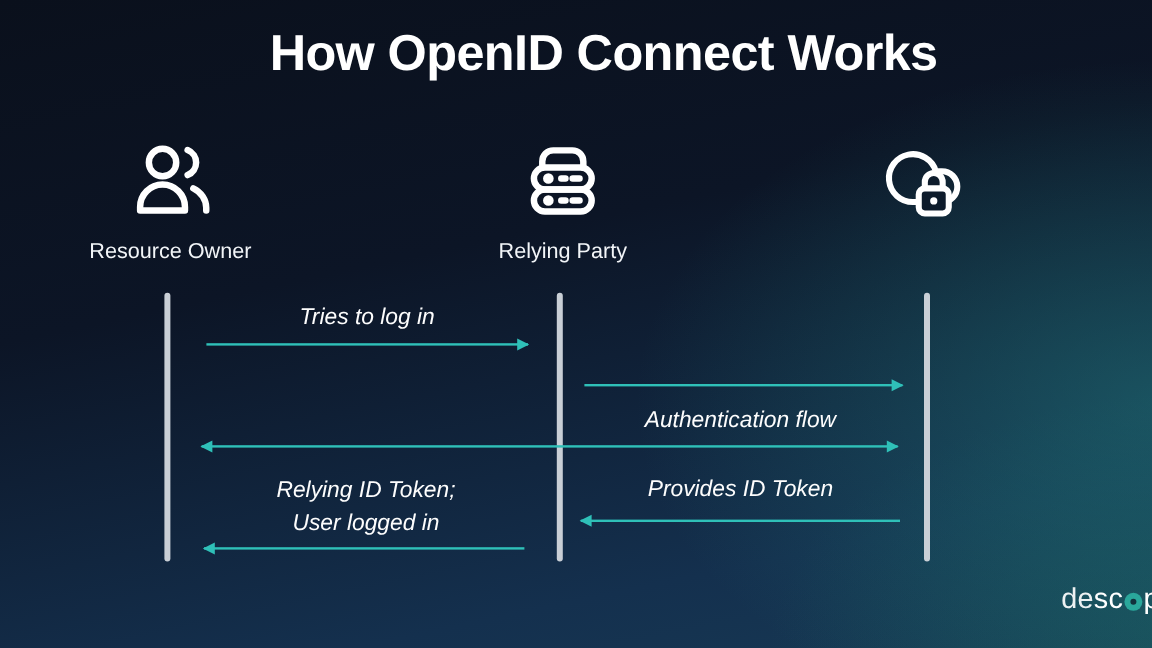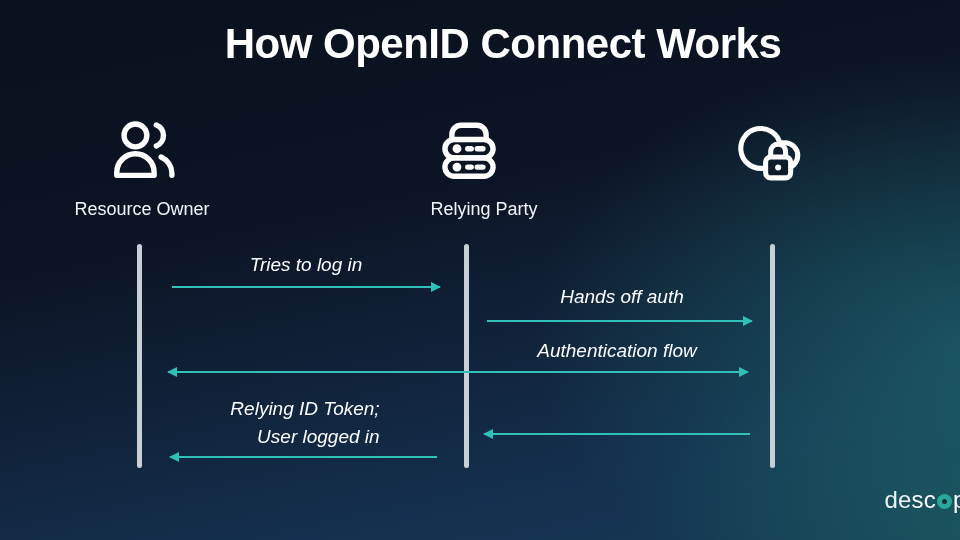--- a/index.html
+++ b/index.html
@@ -23,21 +23,21 @@
     position:absolute;top:199px;transform:translateX(-50%);
     font-size:18px;font-weight:500;color:#f2f5f8;white-space:nowrap;
   }
   
   .lifeline{
     position:absolute;top:244px;height:224px;width:5px;border-radius:3px;
     background:var(--lifeline,#c9cfd6);
   }
   
   .msg-label{
-    position:absolute;transform:translateX(-50%);text-align:right;
+    position:absolute;transform:translateX(-50%);text-align:center;
     font-size:19px;font-style:italic;color:#fdfdfd;white-space:pre-line;line-height:1.45;
   }
   .arrow{position:absolute;height:2px;background:var(--arrow,#2fc0b8);}
   .arrow::before,.arrow::after{content:"";position:absolute;top:-4px;width:0;height:0;
     border-top:5px solid transparent;border-bottom:5px solid transparent;}
   .arrow.head-right::after{right:-1px;border-left:10px solid var(--arrow,#2fc0b8);}
   .arrow.head-left::before{left:-1px;border-right:10px solid var(--arrow,#2fc0b8);}
   .arrow.head-both::after{right:-1px;border-left:10px solid var(--arrow,#2fc0b8);}
   .arrow.head-both::before{left:-1px;border-right:10px solid var(--arrow,#2fc0b8);}
   
@@ -79,44 +79,44 @@
       <rect x="4.4" y="8.7" width="15.2" height="5.8" rx="2.9"></rect>
       <rect x="4.4" y="14.5" width="15.2" height="5.8" rx="2.9"></rect>
       <circle cx="8.2" cy="11.6" r="0.55" fill="#fff"></circle>
       <line x1="11.6" y1="11.6" x2="12.7" y2="11.6"></line>
       <line x1="14.6" y1="11.6" x2="16.4" y2="11.6"></line>
       <circle cx="8.2" cy="17.4" r="0.55" fill="#fff"></circle>
       <line x1="11.6" y1="17.4" x2="12.7" y2="17.4"></line>
       <line x1="14.6" y1="17.4" x2="16.4" y2="17.4"></line>
     </svg>
   </div>
-  <div class="actor-label" style="left:484px;">Relying Party</div>
+  <div class="actor-label" style="left:469px;">Relying Party</div>
 
   <div class="actor-icon" style="left:733px;">
     <svg viewBox="0 0 24 24" fill="none" stroke="#fff" stroke-width="1.6" stroke-linecap="round" stroke-linejoin="round">
       <path d="M17.3 17.8 H8.8 a6.3 6.3 0 1 1 6-8.1 h1.6 a4.05 4.05 0 1 1 0 8.1 Z"></path>
       <path d="M11.9 14.2 v-1.7 a2.35 2.35 0 0 1 4.7 0 v1.7" fill="#0d1b2b"></path>
       <rect x="10.3" y="14.2" width="7.9" height="6.6" rx="1.6" fill="#0d1b2b"></rect>
       <circle cx="14.25" cy="17.5" r="0.95" fill="#fff" stroke="none"></circle>
     </svg>
   </div>
 
   <div class="lifeline" style="left:137px;"></div>
   <div class="lifeline" style="left:464px;"></div>
   <div class="lifeline" style="left:770px;"></div>
 
   <div class="msg-label" style="left:306px;top:251px;">Tries to log in</div>
   <div class="arrow head-right" style="left:172px;top:286px;width:268px;"></div>
 
-  <div class="msg-label" style="left:622px;top:283px;">Hands off auth</div>
   <div class="arrow head-right" style="left:487px;top:320px;width:265px;"></div>
 
   <div class="msg-label" style="left:617px;top:337px;">Authentication flow</div>
   <div class="arrow head-both" style="left:168px;top:371px;width:580px;"></div>
 
+  <div class="msg-label" style="left:617px;top:394px;">Provides ID Token</div>
   <div class="arrow head-left" style="left:484px;top:433px;width:266px;"></div>
 
   <div class="msg-label" style="left:305px;top:395px;">Relying ID Token;
 User logged in</div>
   <div class="arrow head-left" style="left:170px;top:456px;width:267px;"></div>
 
   <div class="logo">
     <span class="lt">de</span>
       <span class="bd">sc</span>
       <span class="logo-mark"></span>

